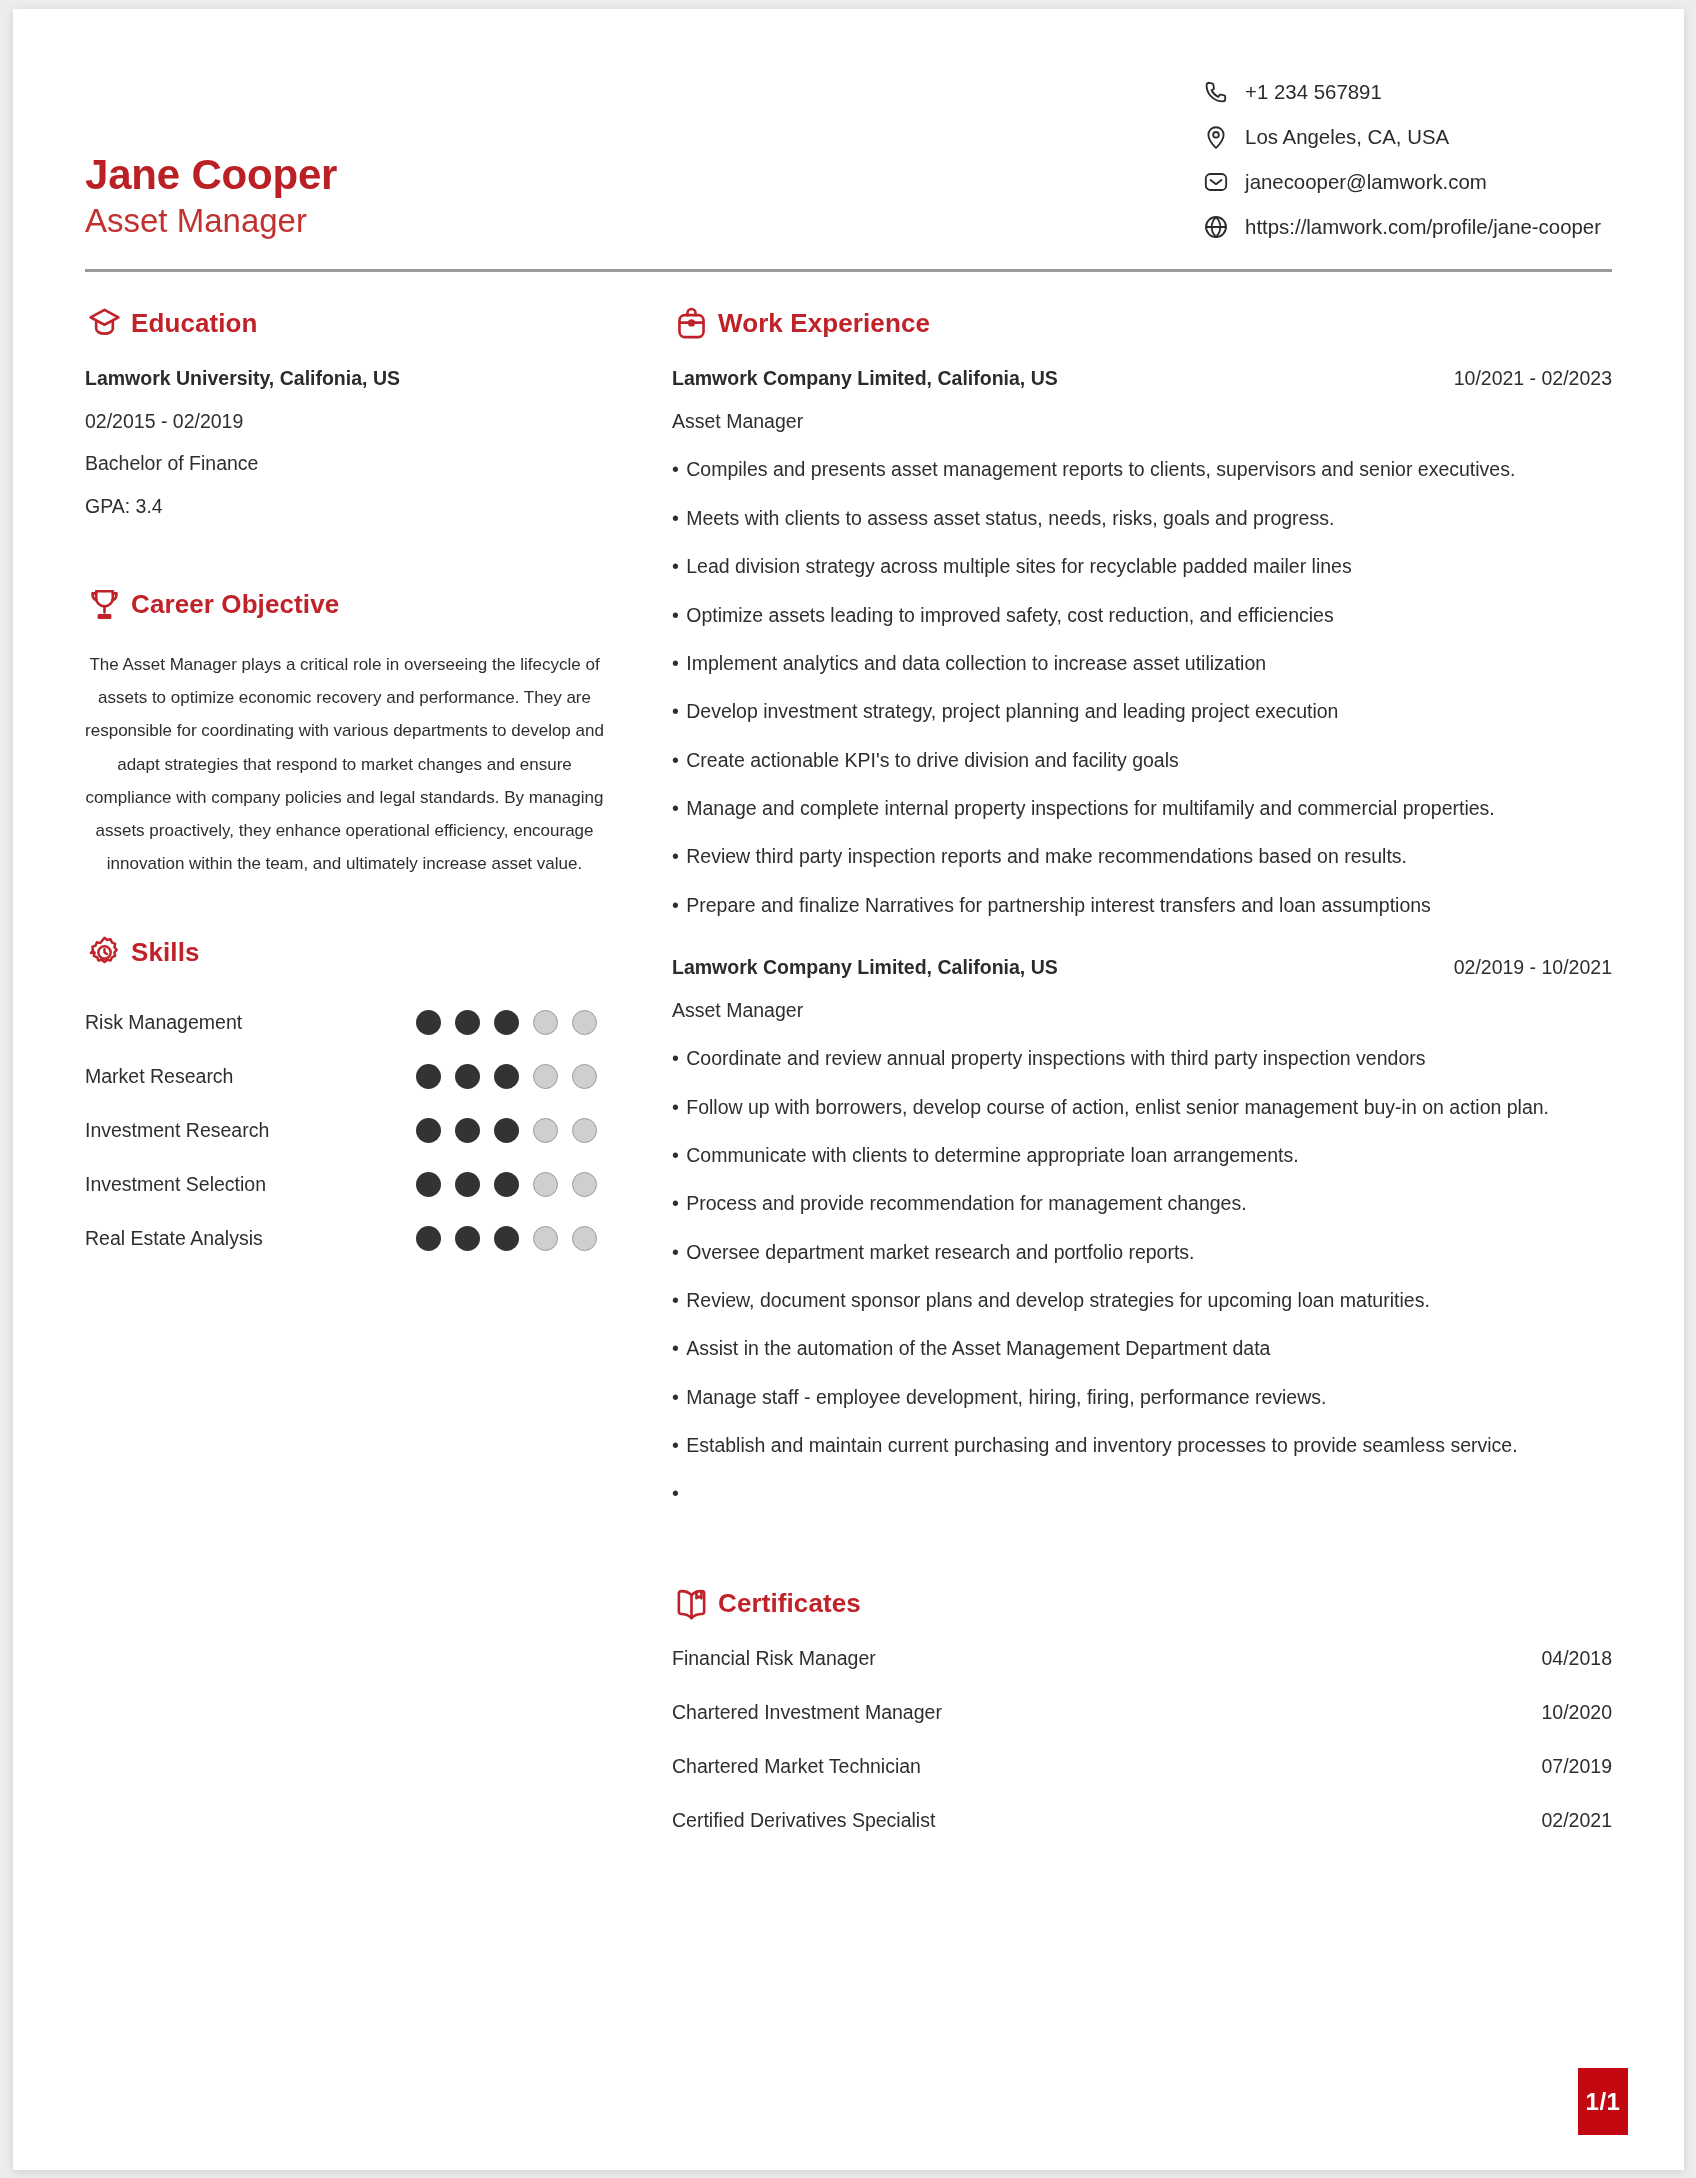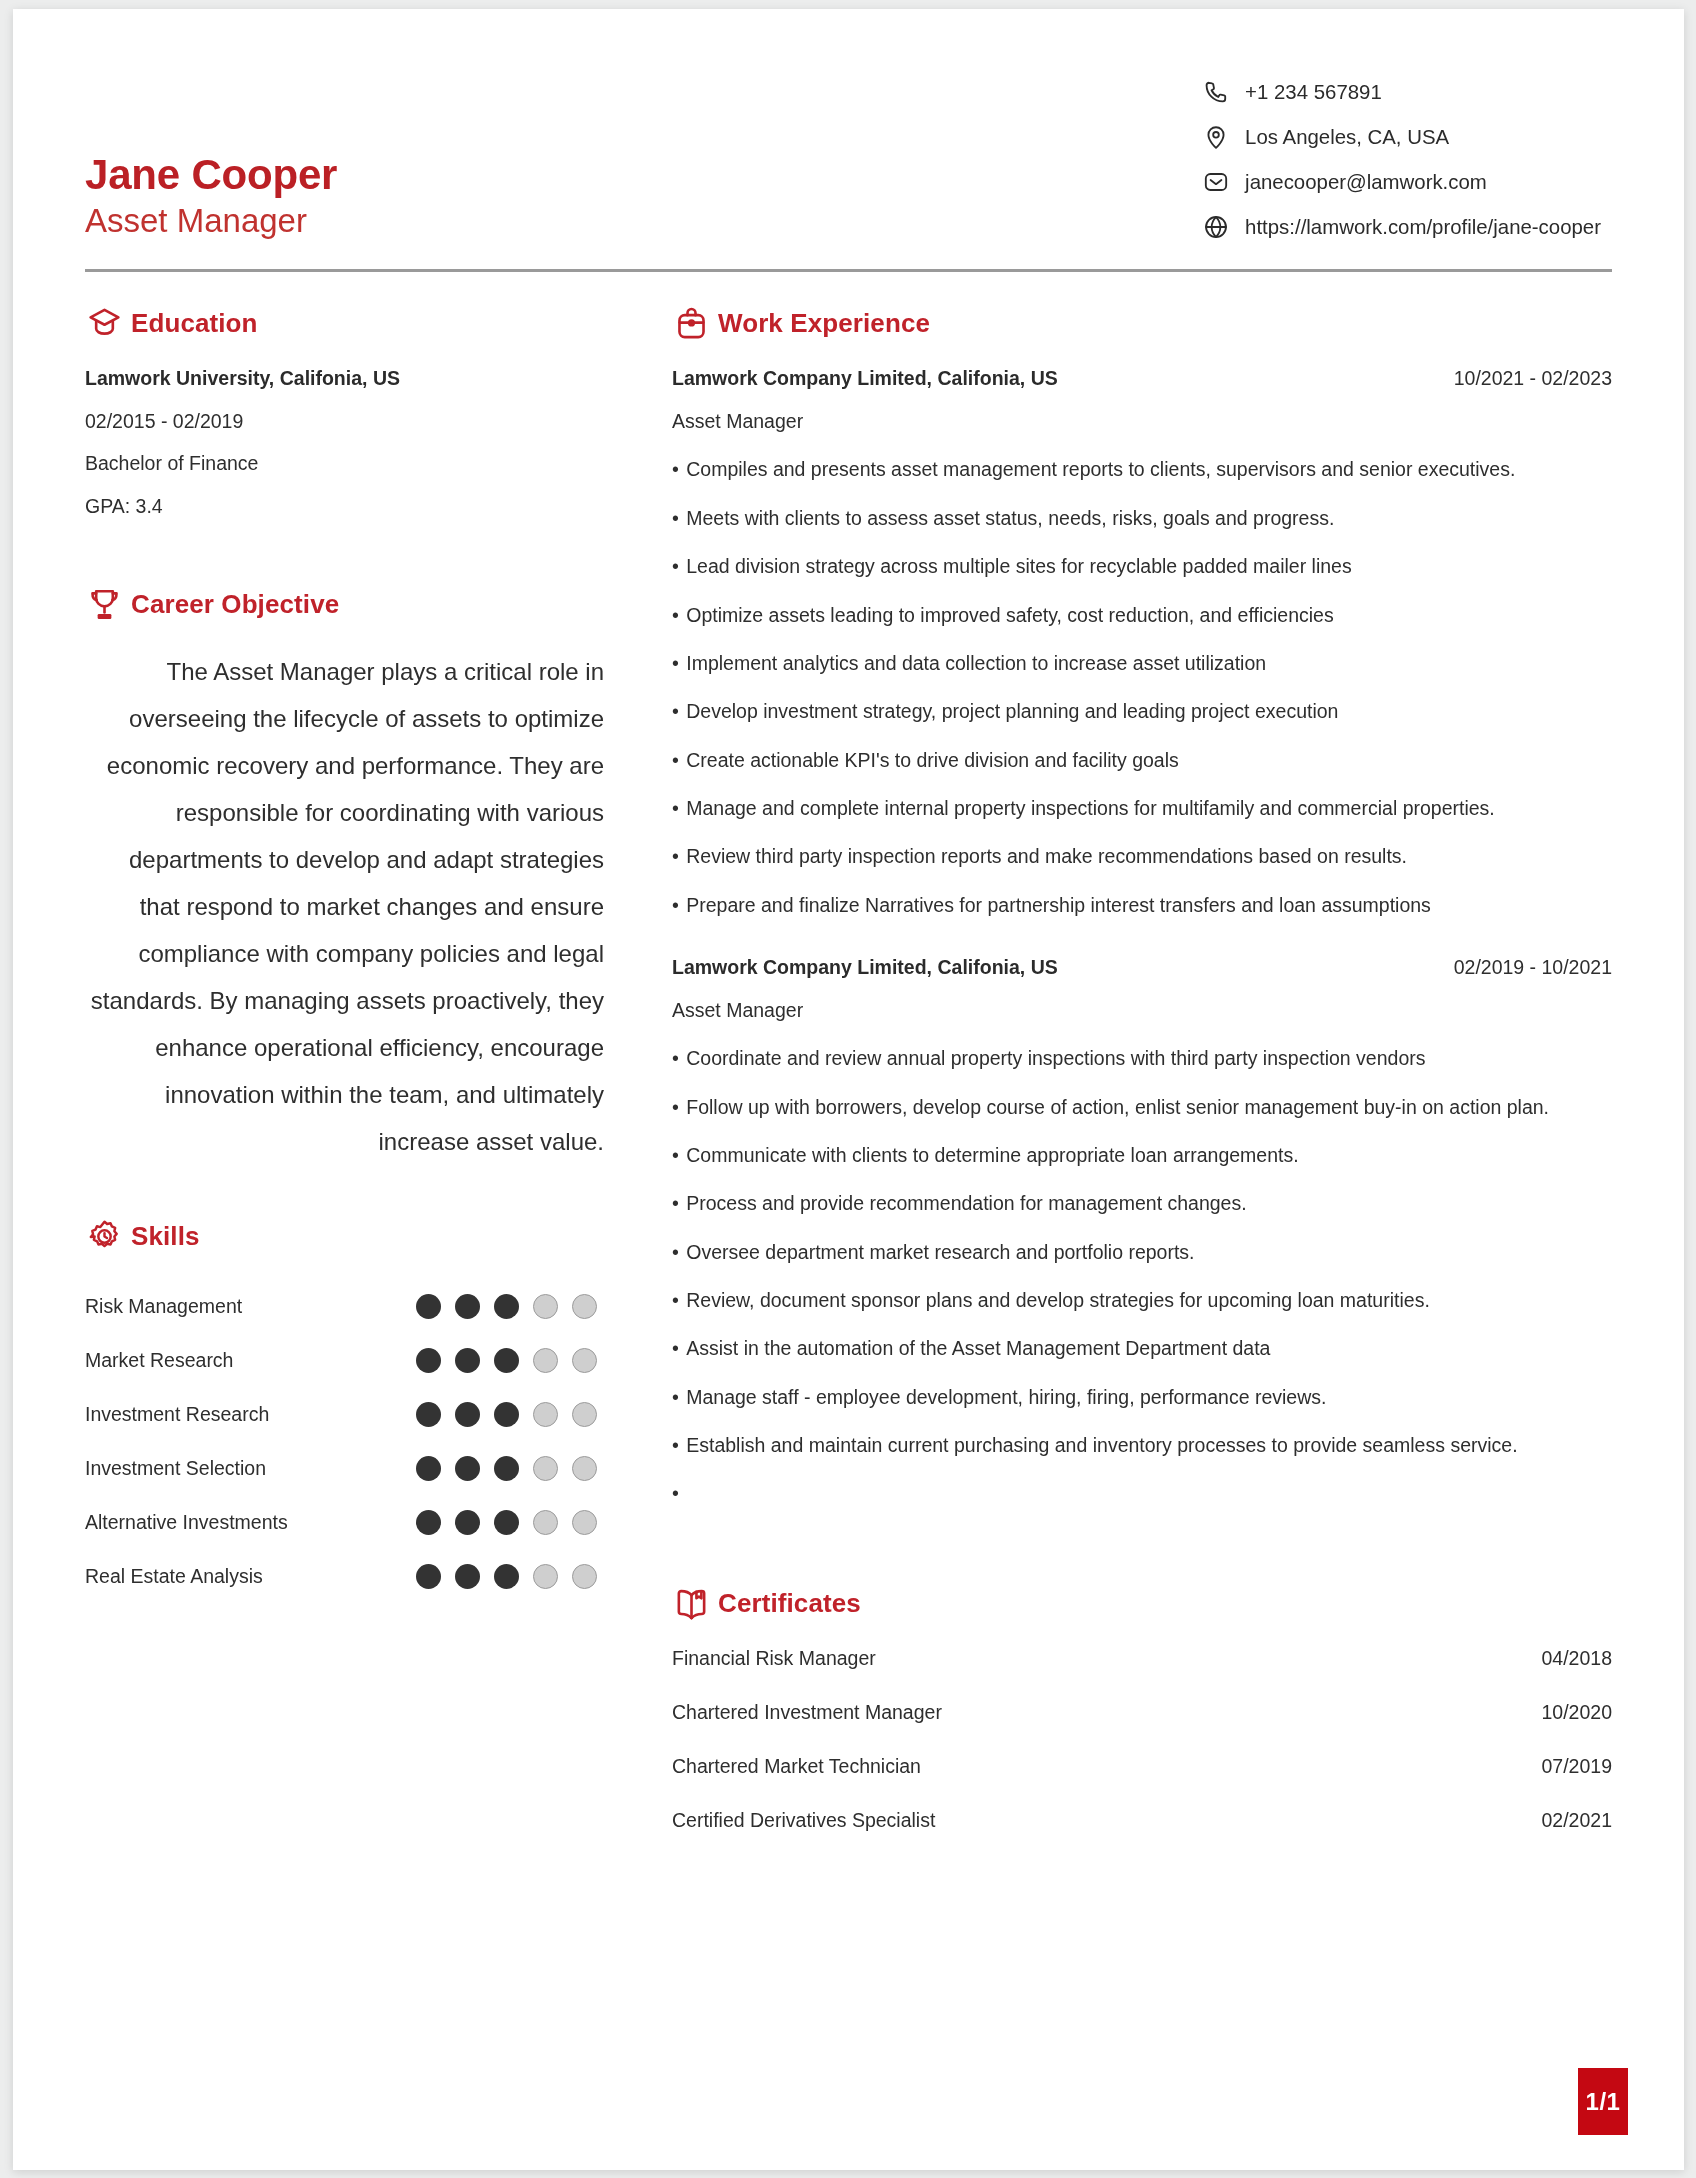--- a/index.html
+++ b/index.html
@@ -115,24 +115,24 @@
     color: #2e2e2e;
     margin-bottom: 19.5px;
   }
   .edu-line:last-child { margin-bottom: 10px; }
 
   .block-gap-1 { height: 57px; }
   .block-gap-2 { height: 52px; }
 
   
   .objective {
-    font-size: 24px;
+    font-size: 17px;
     color: #2e2e2e;
     line-height: 1.96;
-    text-align: right;
+    text-align: center;
   }
 
   
   .skill-row {
     display: flex;
     align-items: center;
     height: 54px;
   }
   .skill-name {
     font-size: 19.5px;
@@ -343,30 +343,20 @@
               <span class="dots">
                 <span class="dot on"></span>
                 <span class="dot on"></span>
                 <span class="dot on"></span>
                 <span class="dot off"></span>
                 <span class="dot off"></span>
               </span>
             </div>
             <div class="skill-row">
               <span class="skill-name">Investment Selection</span>
-              <span class="dots">
-                <span class="dot on"></span>
-                <span class="dot on"></span>
-                <span class="dot on"></span>
-                <span class="dot off"></span>
-                <span class="dot off"></span>
-              </span>
-            </div>
-            <div class="skill-row">
-              <span class="skill-name">Alternative Investments</span>
               <span class="dots">
                 <span class="dot on"></span>
                 <span class="dot on"></span>
                 <span class="dot on"></span>
                 <span class="dot off"></span>
                 <span class="dot off"></span>
               </span>
             </div>
             <div class="skill-row">
               <span class="skill-name">Real Estate Analysis</span>

